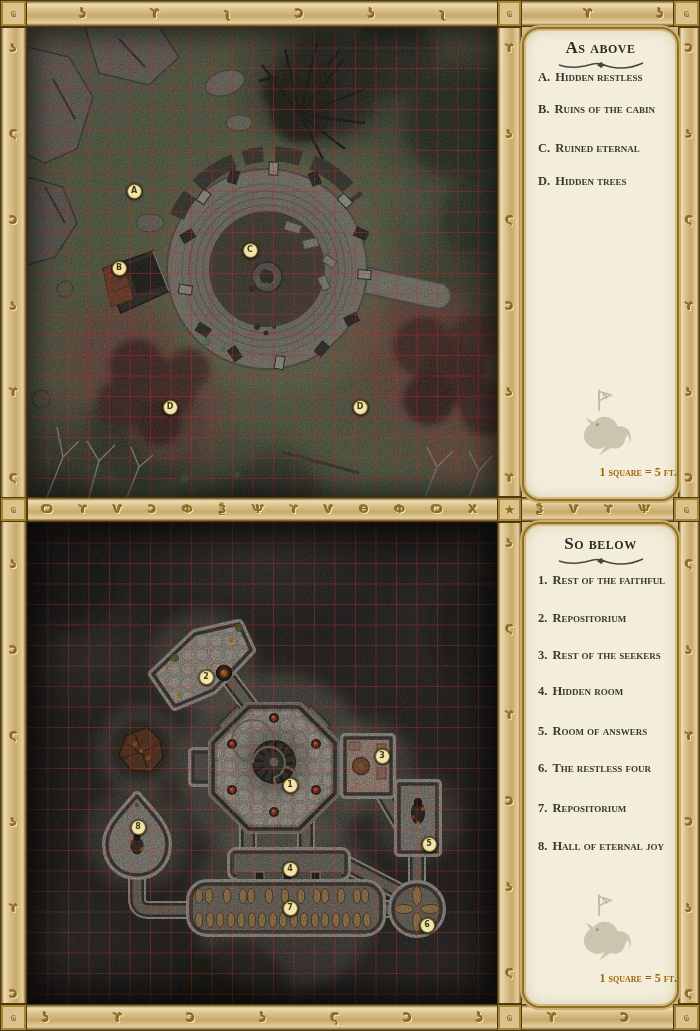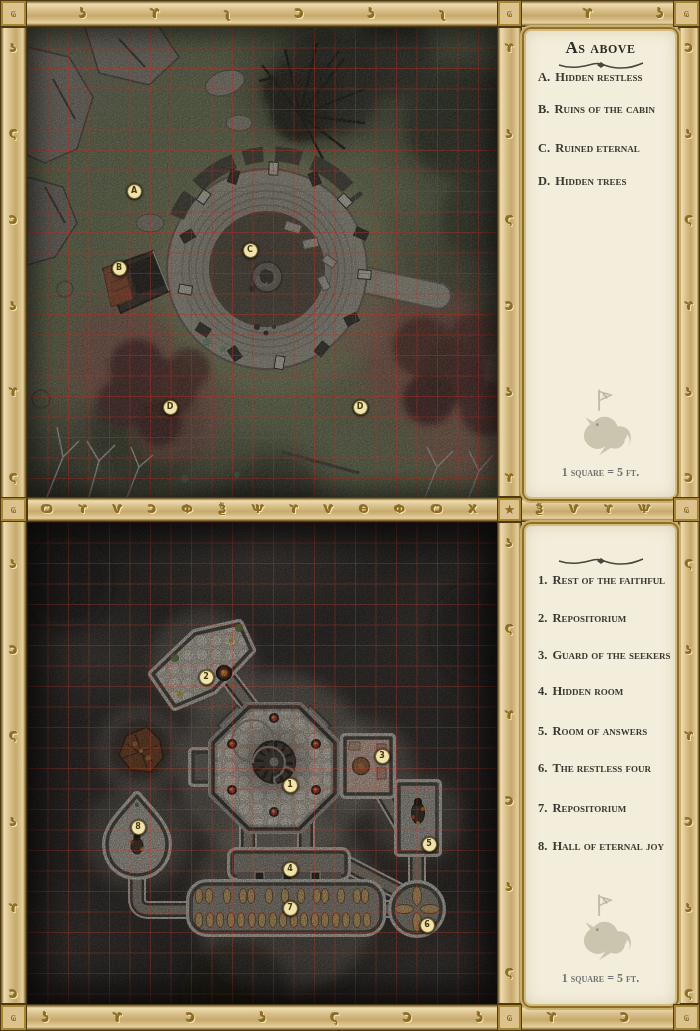--- a/index.html
+++ b/index.html
@@ -14,30 +14,30 @@
         color:#8d6a1e;font-family:"DejaVu Sans",sans-serif;font-weight:700;
         text-shadow:1px 1px 0 rgba(250,235,185,.9),-1px -1px 0 rgba(90,65,15,.6);
         overflow:hidden;white-space:nowrap;}
   .rune.h{font-size:12px;letter-spacing:30px;}
   .rune.hm{font-size:11px;letter-spacing:11px;}
   .rune.v{writing-mode:vertical-rl;text-orientation:upright;font-size:11px;letter-spacing:30px;
           justify-content:flex-start;padding-top:14px;}
   .csq{z-index:3;display:flex;align-items:center;justify-content:center;color:#8d6a1e;
        font-size:12px;box-shadow:inset 0 0 0 2px #a8852f;background:#dcc28c;}
   
-  .panel{position:absolute;z-index:2;background:#f3eedb;border:2px solid #8f6f24;border-radius:9px;
+  .panel{position:absolute;z-index:2;background:#f3eedb;border:2px solid #8f6f24;border-radius:18px;
          box-shadow:0 0 0 2px #c9ae6e,inset 0 0 0 2px #d3ba7e,inset 0 0 16px rgba(120,90,30,.22);}
   .ptitle{position:absolute;left:0;right:0;text-align:center;font-variant:small-caps;font-weight:700;
           font-size:17px;letter-spacing:.5px;color:#2e2c26;}
   .flour{position:absolute;left:50%;transform:translateX(-50%);}
   .itm{position:absolute;left:14px;right:4px;font-variant:small-caps;font-weight:700;font-size:12.5px;
        color:#3a3832;white-space:nowrap;}
   .itm .k{margin-right:5px;}
-  .scale{position:absolute;left:0;right:0;text-align:center;font-variant:small-caps;font-weight:700;
-         font-size:12px;color:#737373;}
+  .scale{position:absolute;left:0;right:0;text-align:right;font-variant:small-caps;font-weight:700;
+         font-size:12px;color:#a16207;}
   .sigil{position:absolute;left:50%;transform:translateX(-50%);opacity:.85;}
   
   .map{position:absolute;overflow:hidden;}
   #map-above{left:27px;top:27px;width:470px;height:470px;background:
     radial-gradient(140px 120px at 62% 12%,rgba(22,25,18,.92),transparent 70%),
     radial-gradient(170px 150px at 93% 16%,rgba(24,27,19,.85),transparent 70%),
     radial-gradient(200px 170px at 99% 52%,rgba(30,32,23,.65),transparent 70%),
     radial-gradient(150px 140px at 6% 97%,rgba(25,28,20,.8),transparent 70%),
     radial-gradient(180px 120px at 45% 101%,rgba(30,33,24,.7),transparent 70%),
     radial-gradient(130px 110px at 9% 9%,rgba(100,97,86,.75),transparent 70%),
@@ -521,30 +521,31 @@
       <text x="33" y="15" font-size="9" font-family="Liberation Serif,serif" font-weight="bold" fill="#aaa48d">N</text>
       <path d="M24,40 C14,45 10,56 17,64 C22,70 31,71 37,66 L30,76 L43,68 C53,72 61,62 57,52 C63,54 65,61 61,67 C69,56 62,43 50,45 C46,33 32,31 24,40 Z" fill="#c5bfa8"></path>
       <path d="M50,57 C57,61 61,54 55,49" stroke="#c5bfa8" stroke-width="4" fill="none"></path>
       <path d="M24,40 L15,35 L23,46 Z" fill="#c5bfa8"></path>
       <circle cx="28" cy="43" r="1.5" fill="#87816c"></circle>
     </svg>
     <div class="scale" style="top:436px">1 square = 5 ft.</div>
   </div>
 
   <div class="panel" style="left:522px;top:522px;width:153px;height:482px">
+    <div class="ptitle" style="top:10px">So below</div>
     <svg class="flour" style="top:31px" width="96" height="12" viewBox="0 0 96 12">
       <path d="M6,6 C26,13 40,2 48,5 C56,8 70,13 90,4" stroke="#4a463c" stroke-width="1.5" fill="none"></path>
       <path d="M44,6 l4,-3 l4,3 l-4,3 Z" fill="#4a463c"></path>
       </svg>
     <div class="itm" style="top:49px">
       <span class="k">1.</span><span>Rest of the faithful</span></div>
     <div class="itm" style="top:87px">
       <span class="k">2.</span><span>Repositorium</span></div>
     <div class="itm" style="top:124px">
-      <span class="k">3.</span><span>Guard of the seekers</span></div>
+      <span class="k">3.</span><span>Rest of the seekers</span></div>
     <div class="itm" style="top:160px">
       <span class="k">4.</span><span>Hidden room</span></div>
     <div class="itm" style="top:200px">
       <span class="k">5.</span><span>Room of answers</span></div>
     <div class="itm" style="top:237px">
       <span class="k">6.</span><span>The restless four</span></div>
     <div class="itm" style="top:277px">
       <span class="k">7.</span><span>Repositorium</span></div>
     <div class="itm" style="top:315px">
       <span class="k">8.</span><span>Hall of eternal joy</span></div>

